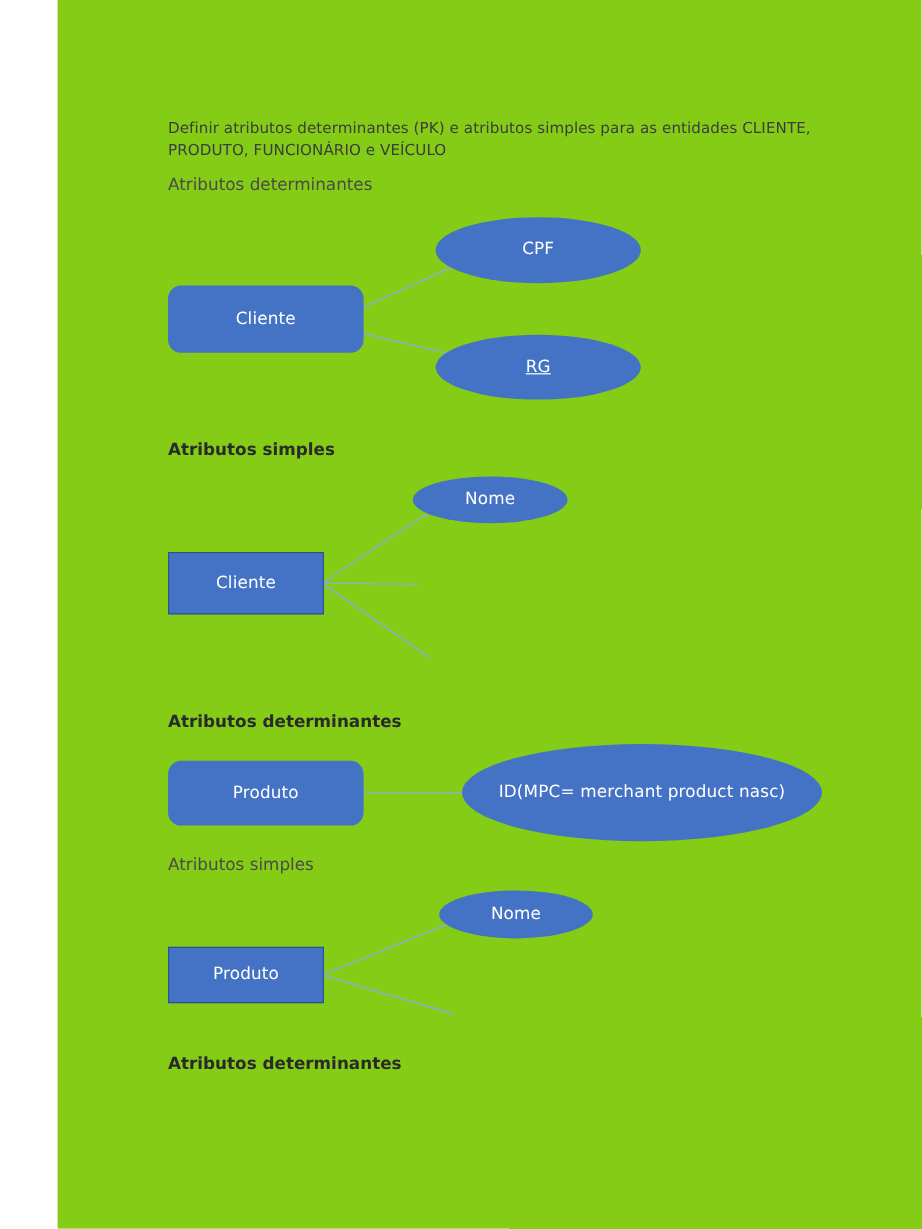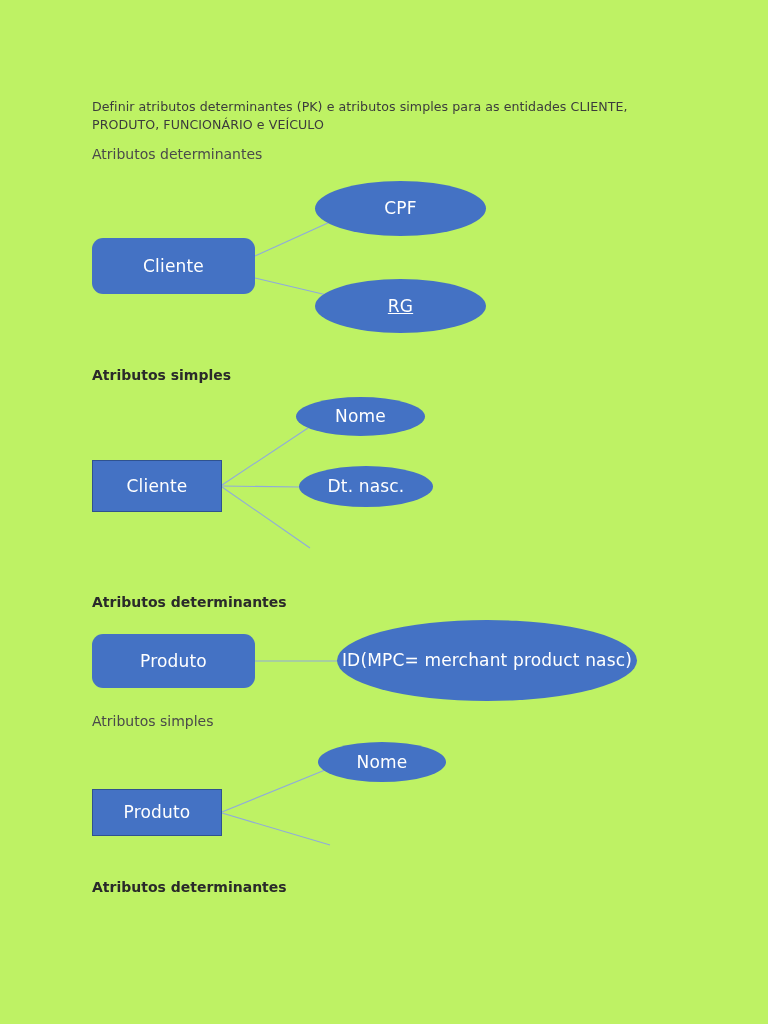--- a/index.html
+++ b/index.html
@@ -14,21 +14,22 @@
     position: relative;
     overflow: hidden;
     font-family: "DejaVu Sans", "Liberation Sans", sans-serif;
     color: #3b3b3b;
     -webkit-font-smoothing: antialiased;
   }
 
   .page {
     position: absolute;
     inset: 0;
-    background: #bef264;
+    background: #84cc16;
+    margin-left: 48px;
   }
 
   
   .intro {
     position: absolute;
     left: 92px;
     top: 85px;
     width: 585px;
     font-size: 12.6px;
     line-height: 18px;
@@ -65,21 +66,21 @@
   
   .node {
     position: absolute;
     box-sizing: border-box;
     background: #4472C4;
     color: #ffffff;
     display: flex;
     align-items: center;
     justify-content: center;
     text-align: left;
-    font-size: 17px;
+    font-size: 14px;
     line-height: 1.2;
     letter-spacing: 0.01em;
   }
 
   .node.entity-round {
     border-radius: 11px;
   }
   .node.entity-square {
     border: 1px solid #2F528F;
   }
@@ -124,21 +125,20 @@
   <div class="node entity-round" style="left:92px; top:238px; width:163px; height:56px;">Cliente</div>
 
   <div class="node attr" style="left:315px; top:181px; width:171px; height:55px;">CPF</div>
 
   <div class="node attr" style="left:315px; top:279px; width:171px; height:54px;text-decoration:underline;">RG</div>
 
   <div class="node entity-square" style="left:92px; top:460px; width:130px; height:52px;">Cliente</div>
 
   <div class="node attr" style="left:296px; top:397px; width:129px; height:39px;">Nome</div>
 
-  <div class="node attr" style="left:299px; top:466px; width:134px; height:41px;">Dt. nasc.</div>
 
 
   <div class="node entity-round" style="left:92px; top:634px; width:163px; height:54px;">Produto</div>
 
   <div class="node attr" style="left:337px; top:620px; width:300px; height:81px;">ID(MPC= merchant product nasc)</div>
 
   <div class="node entity-square" style="left:92px; top:789px; width:130px; height:47px;">Produto</div>
 
   <div class="node attr" style="left:318px; top:742px; width:128px; height:40px;">Nome</div>
 

